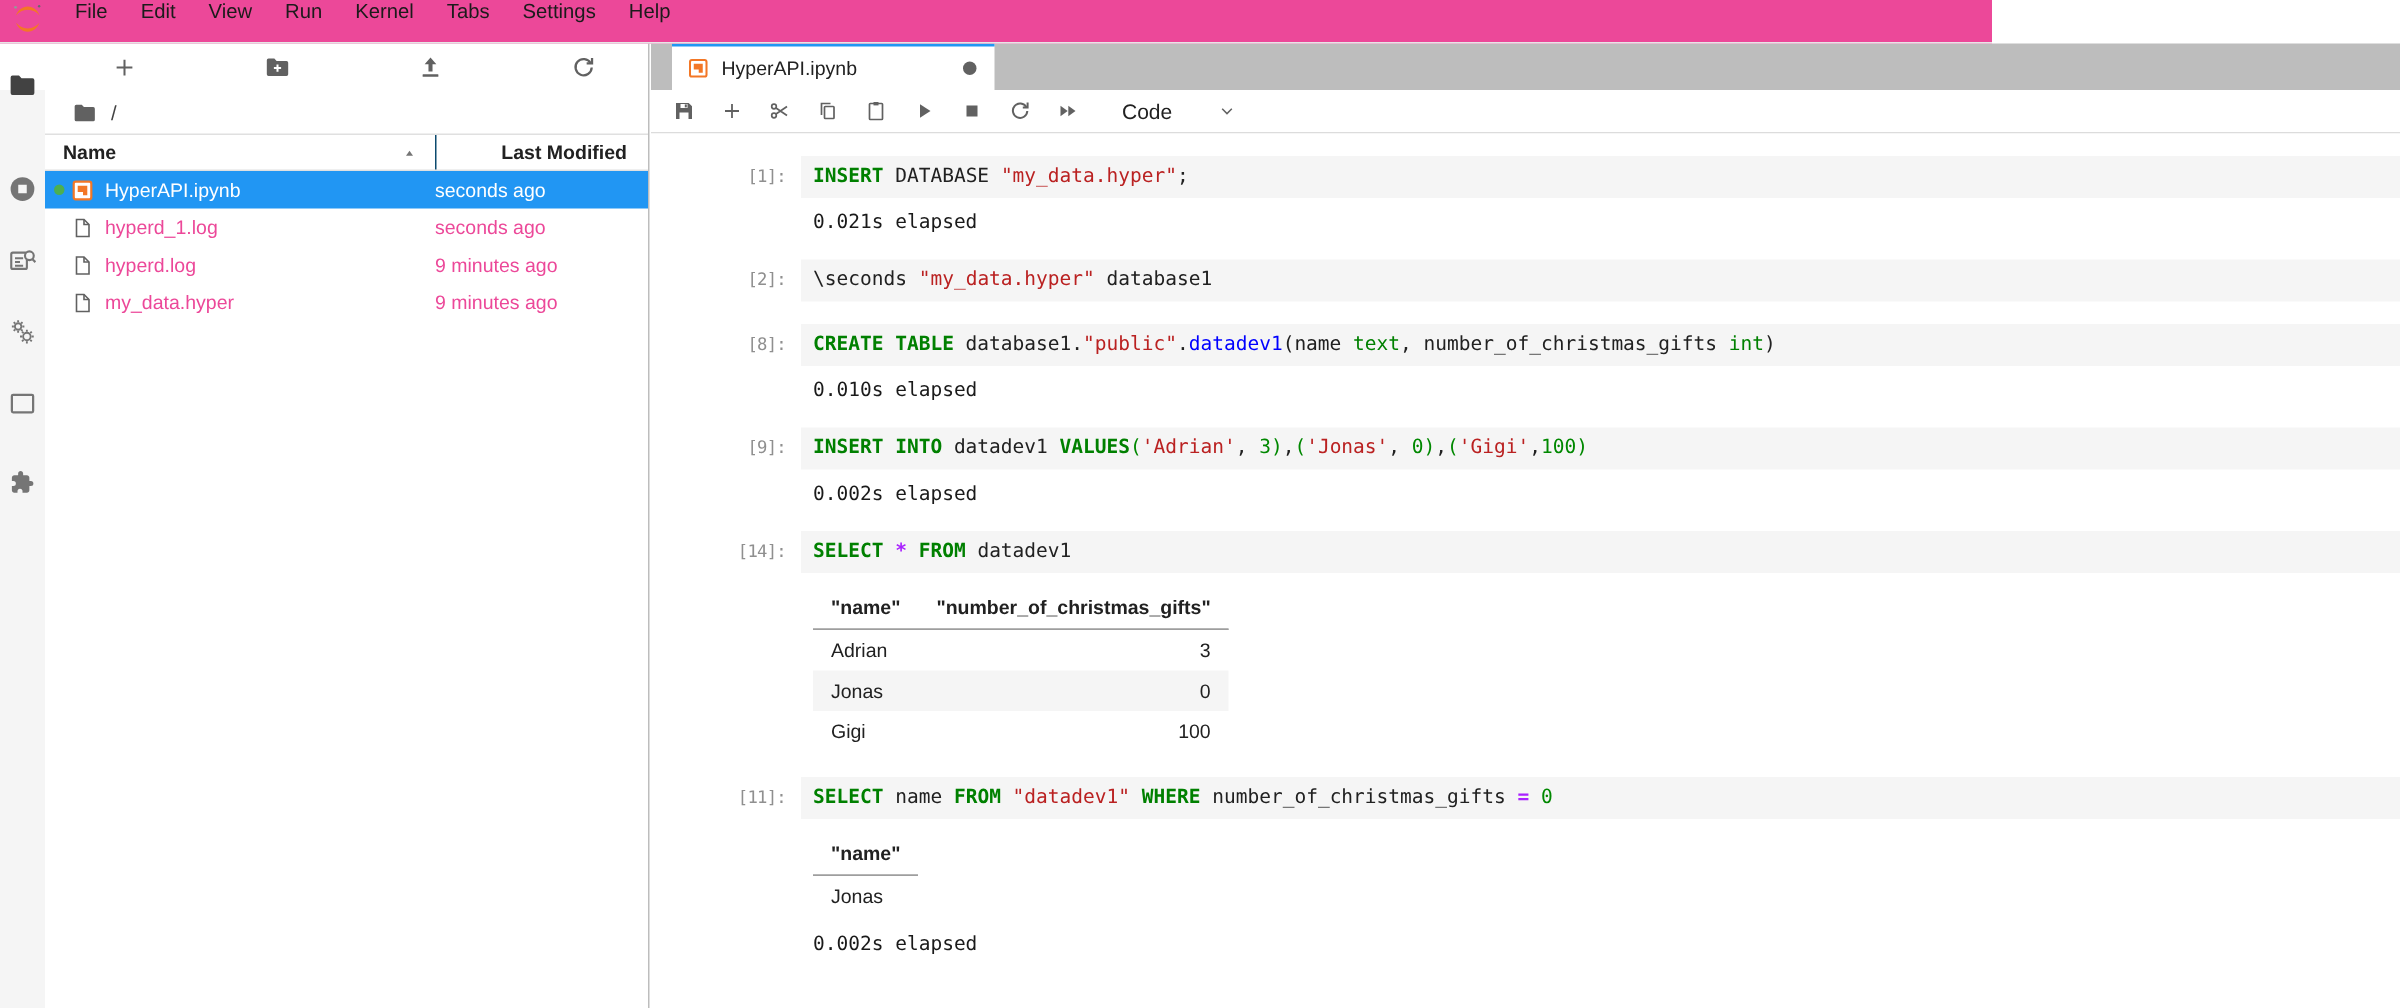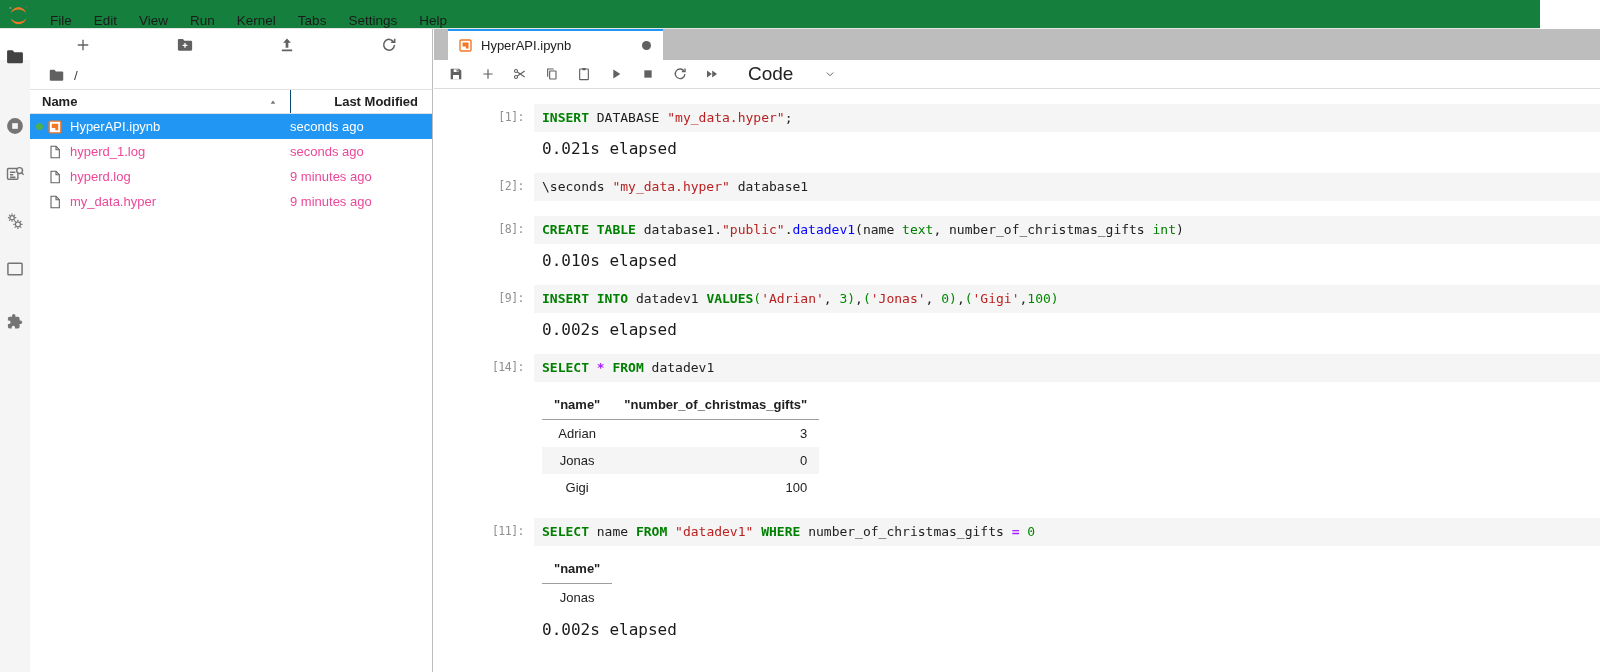--- a/index.html
+++ b/index.html
@@ -5,23 +5,23 @@
   * { box-sizing: border-box; }
   html,body { margin:0; padding:0; }
   body {
     width:1600px; height:672px; position:relative; overflow:hidden;
     background:#fff; font-family:"Liberation Sans", sans-serif; color:#212121;
   }
   svg { display:block; width:100%; height:100%; }
 
   
   .menubar {
-    position:absolute; top:0; left:0; width:1540px; height:29px;
-    background:#15803d; border-bottom:1px solid #e6e6e6;
-    display:flex; align-items:flex-end; z-index:6;
+    position:absolute; top:0; left:0; width:1328px; height:29px;
+    background:#ec4899; border-bottom:1px solid #e6e6e6;
+    display:flex; align-items:flex-start; z-index:6;
   }
   .logo { width:23px; height:25px; margin-left:7px; }
   #menu { display:flex; margin-left:9px; }
   .menu-item { font-size:13.5px; color:#1b1b1b; padding:0 11px; cursor:default; }
 
   
   .sidebar {
     position:absolute; top:29px; left:0; width:30px; height:643px;
     background:linear-gradient(to bottom,#ffffff 0,#ffffff 31px,#f5f5f5 31px,#f5f5f5 100%);
     z-index:5;
@@ -60,41 +60,41 @@
   .tab {
     width:215px; background:#fff; border-top:2px solid #2196f3;
     display:flex; align-items:center; padding:0 10px; font-size:13px; color:#212121;
   }
   .tab-icon { width:15px; height:15px; flex:none; }
   .tab-title { margin-left:8px; flex:1; white-space:nowrap; overflow:hidden; }
   .dirty-dot { width:9px; height:9px; border-radius:50%; background:#616161; flex:none; margin-right:2px; }
   .nbtoolbar { height:29px; background:#fff; border-bottom:1px solid #dcdcdc; display:flex; align-items:center; padding-left:14px; }
   #nbIcons { display:flex; align-items:center; }
   .tb-icon { width:16px; height:16px; margin-right:16px; color:#616161; }
-  .mode { font-size:19px; color:#212121; margin-left:12px; }
+  .mode { font-size:14px; color:#212121; margin-left:12px; }
   .mode-caret { width:14px; height:14px; margin-left:30px; color:#616161; }
   .nbcontent { position:absolute; top:60px; left:0; right:0; bottom:0; overflow:hidden; background:#fff; }
 
   .cell { display:flex; margin-top:15px; }
   .prompt {
     width:100px; flex:none; text-align:right; padding:6px 10px 0 0;
     font-family:"DejaVu Sans Mono", monospace; font-size:11.5px; letter-spacing:-0.5px; color:#8f8f8f;
   }
   .input {
     flex:1; background:#f5f5f5; padding:5px 8px; white-space:pre;
     font-family:"DejaVu Sans Mono", monospace; font-size:13px; line-height:18px; color:var(--code-plain,#212121);
   }
   .out { display:flex; margin-top:8px; }
   .out-body { flex:1; padding-left:8px; }
-  .elapsed { font-family:"DejaVu Sans Mono", monospace; font-size:16px; line-height:18px; color:#1a1a1a; }
+  .elapsed { font-family:"DejaVu Sans Mono", monospace; font-size:13px; line-height:18px; color:#1a1a1a; }
 
   .result-table { border-collapse:collapse; margin:4px 0 2px 0; font-size:13px; color:#212121; }
   .result-table th { font-weight:bold; padding:3px 12px 7px; border-bottom:1px solid #9e9e9e; text-align:center; white-space:nowrap; }
   .result-table td { padding:6px 12px; }
-  .result-table td.c-name { text-align:center; }
+  .result-table td.c-name { text-align:left; }
   .result-table td.c-num { text-align:right; }
   .result-table tbody tr:nth-child(even) { background:#f5f5f5; }
 
   
   .tok-kw  { color:var(--code-keyword,#008000); font-weight:bold; }
   .tok-kw2 { color:var(--code-keyword,#008000); }
   .tok-str { color:var(--code-string,#ba2121); }
   .tok-num { color:var(--code-number,#008800); }
   .tok-br  { color:var(--code-number,#008800); }
   .tok-op  { color:var(--code-operator,#aa22ff); font-weight:bold; }

